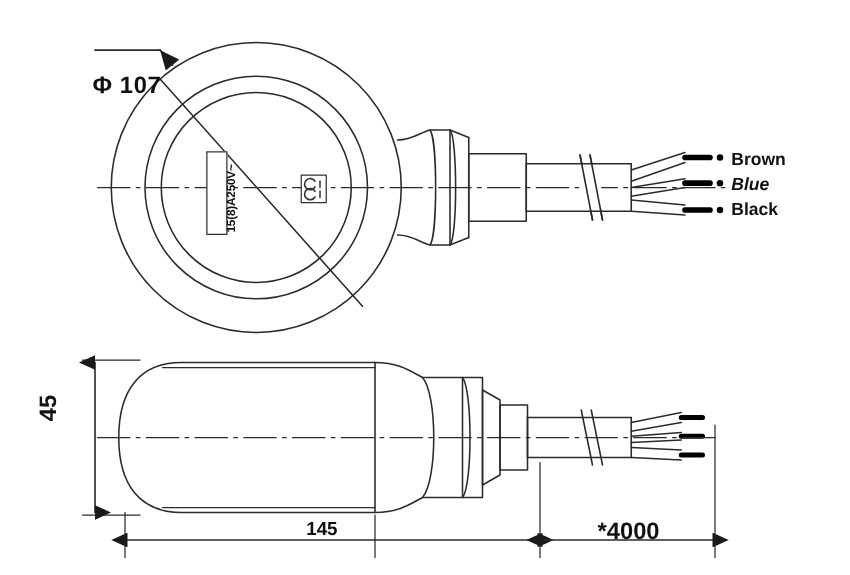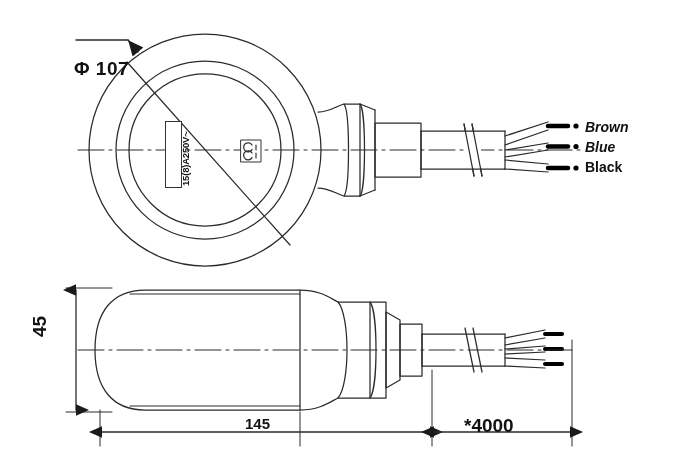--- a/index.html
+++ b/index.html
@@ -13,23 +13,23 @@
     position:absolute;
     font-family:"Liberation Sans", sans-serif;
     font-weight:bold;
     color:#111;
     white-space:nowrap;
     line-height:1;
   }
   #label-phi107{left:74px;top:14px;font-size:19px;letter-spacing:.5px;margin-top:45px;}
   #label-45{left:30px;top:337px;font-size:19px;transform:rotate(-90deg);transform-origin:left top;}
   #label-145{left:245px;top:416px;font-size:15px;}
-  #label-4000{left:464px;top:416px;font-size:19px;text-align:right;}
+  #label-4000{left:478px;top:416px;font-size:19px;text-align:right;}
   .wirelbl{font-size:14px;font-weight:bold;left:585px;}
-  #wire-brown{top:120px;font-style:italic;}
+  #wire-brown{top:120px;}
   #wire-blue{top:140px;font-style:italic;}
   #wire-black{top:160px;text-align:right;}
   #rating-plate{
     position:absolute;left:165px;top:121px;
     width:15px;height:65px;
     border:1px solid #333;background:#fff;
   }
   #rating-text{
     position:absolute;left:14px;top:64px;
     font-size:9.5px;font-weight:bold;letter-spacing:-.2px;

